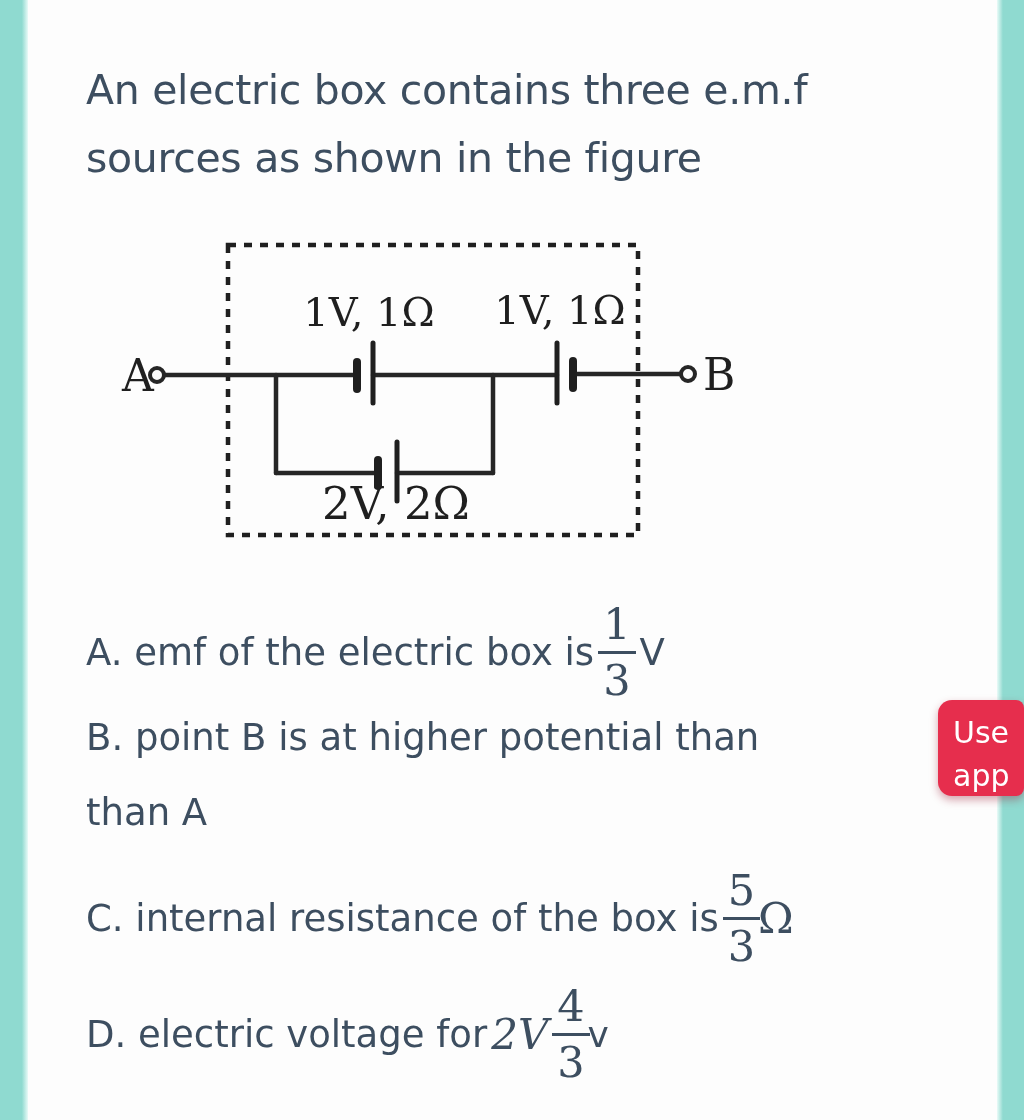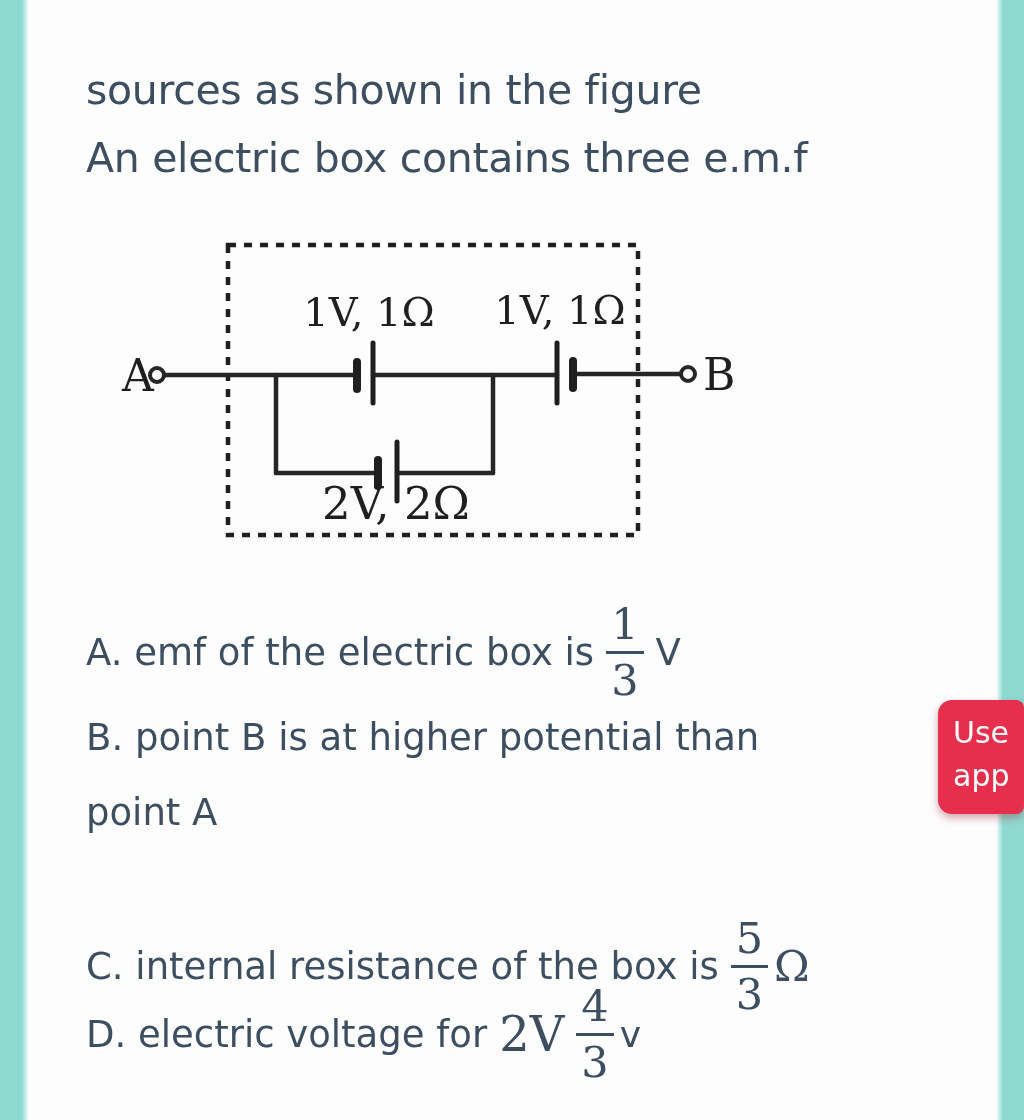--- a/index.html
+++ b/index.html
@@ -23,57 +23,57 @@
   svg .plate-long{stroke:#1f1f1f;stroke-width:5;stroke-linecap:round;}
   svg .plate-short{stroke:#1f1f1f;stroke-width:8;stroke-linecap:round;}
   svg .dash{fill:none;stroke:#1f1f1f;stroke-width:4.5;stroke-dasharray:8 8;}
   svg .node{fill:#fdfdfd;stroke:#262626;stroke-width:4;}
   svg text{fill:#1f1f1f;font-family:"DejaVu Serif","Liberation Serif",serif;}
   .clabel{font-size:40px;}
   .clabel-big{font-size:45px;}
   .cterm{font-size:44px;}
 
   .opt{
-    position:absolute;left:86px;display:flex;align-items:center;gap:12px;
+    position:absolute;left:86px;display:flex;align-items:center;gap:4px;
     font-size:37px;white-space:nowrap;
   }
   .opt-a{top:588px;height:128px;}
-  .opt-c{top:900px;height:132px;}
+  .opt-c{top:852px;height:132px;}
   .opt-d{top:968px;height:132px;}
   .opt-b{position:absolute;left:86px;top:700px;font-size:37px;line-height:75px;}
 
   .frac{
     display:inline-flex;flex-direction:column;align-items:center;
     font-family:"DejaVu Serif","Liberation Serif",serif;
     font-size:43px;line-height:1.08;
   }
   .frac .num{border-bottom:3px solid #3d4e60;padding:0 5px 3px;}
   .frac .den{padding-top:3px;}
   .serif{font-family:"DejaVu Serif","Liberation Serif",serif;font-size:43px;}
-  .mathit{font-family:"DejaVu Serif","Liberation Serif",serif;font-size:48px;}
+  .mathit{font-family:"DejaVu Serif","Liberation Serif",serif;font-style:italic;font-size:42px;}
   .suffix-small{font-size:36px;}
 
   .use-app-badge{
-    position:absolute;top:700px;right:0;width:86px;height:114px;
+    position:absolute;top:700px;right:0;width:86px;height:96px;
     background:#e62e4d;border-radius:14px 8px 8px 14px;
     box-shadow:0 4px 9px rgba(150,20,45,.38);
     color:#ffffff;font-size:30px;line-height:43px;
     padding:11px 0 0 15px;box-sizing:border-box;
     z-index:2;cursor:pointer;
   }
 </style>
 </head>
 <body>
 
 <div class="strip left"></div>
 <div class="strip right"></div>
 
 <div class="title">
+  <div>An electric box contains three e.m.f</div>
   <div>sources as shown in the figure</div>
-  <div>An electric box contains three e.m.f</div>
 </div>
 
 <div class="circuit-wrap">
   <svg width="680" height="320" viewBox="100 230 680 320">
     <rect class="dash" x="228" y="245" width="410" height="290"></rect>
 
     <line class="wire" x1="165" y1="375" x2="357" y2="375"></line>
     <line class="wire" x1="373" y1="375" x2="557" y2="375"></line>
     <line class="wire" x1="573" y1="374" x2="681" y2="374"></line>
 
@@ -107,21 +107,21 @@
   <span>A. emf of the electric box is</span>
   <span class="frac">
     <span class="num">1</span>
     <span class="den">3</span>
   </span>
   <span>V</span>
 </div>
 
 <div class="opt-b">
   <div>B. point B is at higher potential than</div>
-  <div>point A</div>
+  <div>than A</div>
 </div>
 
 <div class="opt opt-c">
   <span>C. internal resistance of the box is</span>
   <span class="frac">
     <span class="num">5</span>
     <span class="den">3</span>
   </span>
   <span class="serif" style="margin-left:-6px">Ω</span>
 </div>

